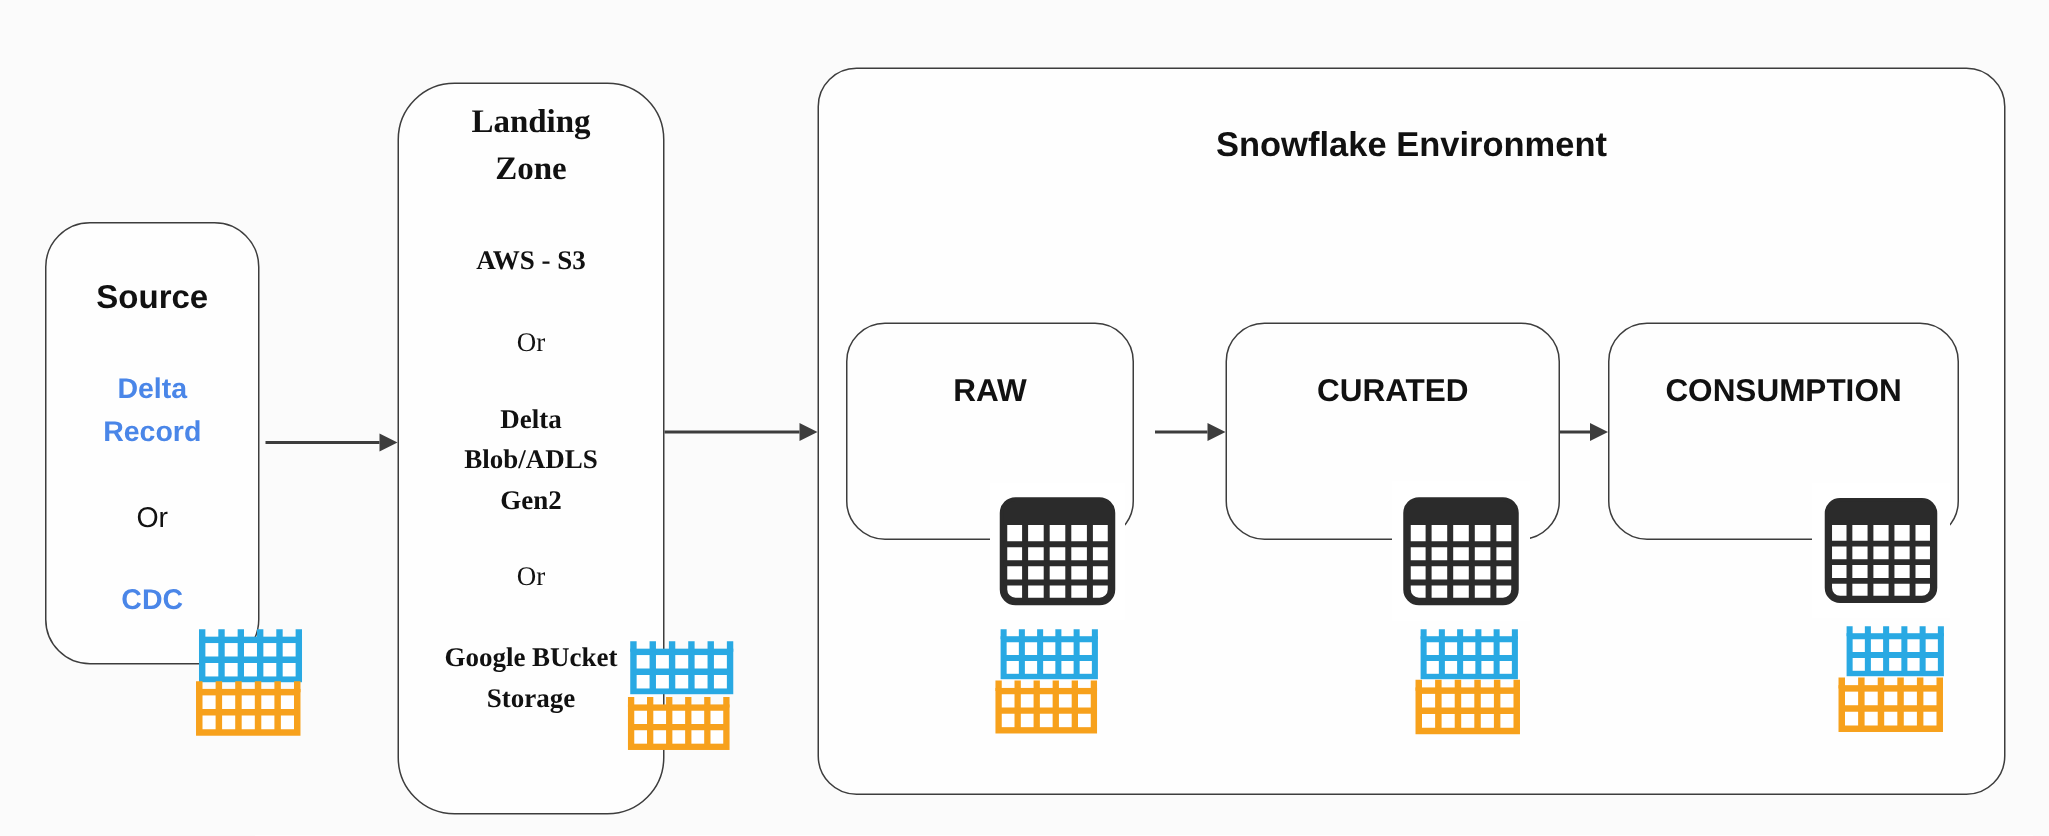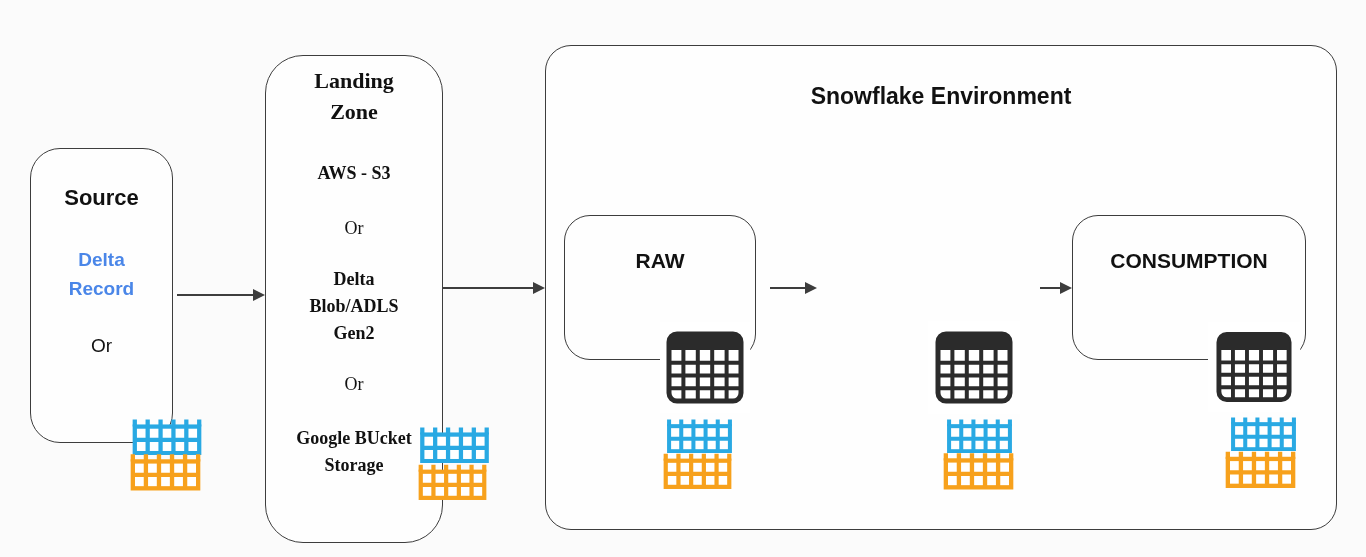--- a/index.html
+++ b/index.html
@@ -106,38 +106,42 @@
     </symbol>
   </defs>
 </svg>
 
 <div id="canvas">
 
   <div class="box" id="source-box">
     <div class="txt bold title">Source</div>
     <div class="txt bold blue opt-a">Delta Record</div>
     <div class="txt or">Or</div>
+    <div class="txt bold blue opt-b">CDC</div>
   </div>
 
   <div class="box" id="landing-box">
     <div class="txt bold title">Landing Zone</div>
     <div class="txt bold opt-aws">AWS - S3</div>
     <div class="txt or1">Or</div>
     <div class="txt bold opt-azure">Delta Blob/ADLS Gen2</div>
     <div class="txt or2">Or</div>
     <div class="txt bold opt-gcp">Google BUcket Storage</div>
   </div>
 
   <div class="box" id="snowflake-box">
     <div class="txt bold title">Snowflake Environment</div>
   </div>
 
   <div class="box stage" id="stage-raw">
     <div class="txt label">RAW</div>
   </div>
+  <div class="box stage" id="stage-curated">
+    <div class="txt label">CURATED</div>
+  </div>
   <div class="box stage" id="stage-consumption">
     <div class="txt label">CONSUMPTION</div>
   </div>
 
   <div class="arrow" id="arrow-1"></div>
   <div class="arrow" id="arrow-2"></div>
   <div class="arrow" id="arrow-3"></div>
   <div class="arrow" id="arrow-4"></div>
 
   <div class="black-wrap" id="raw-black">

